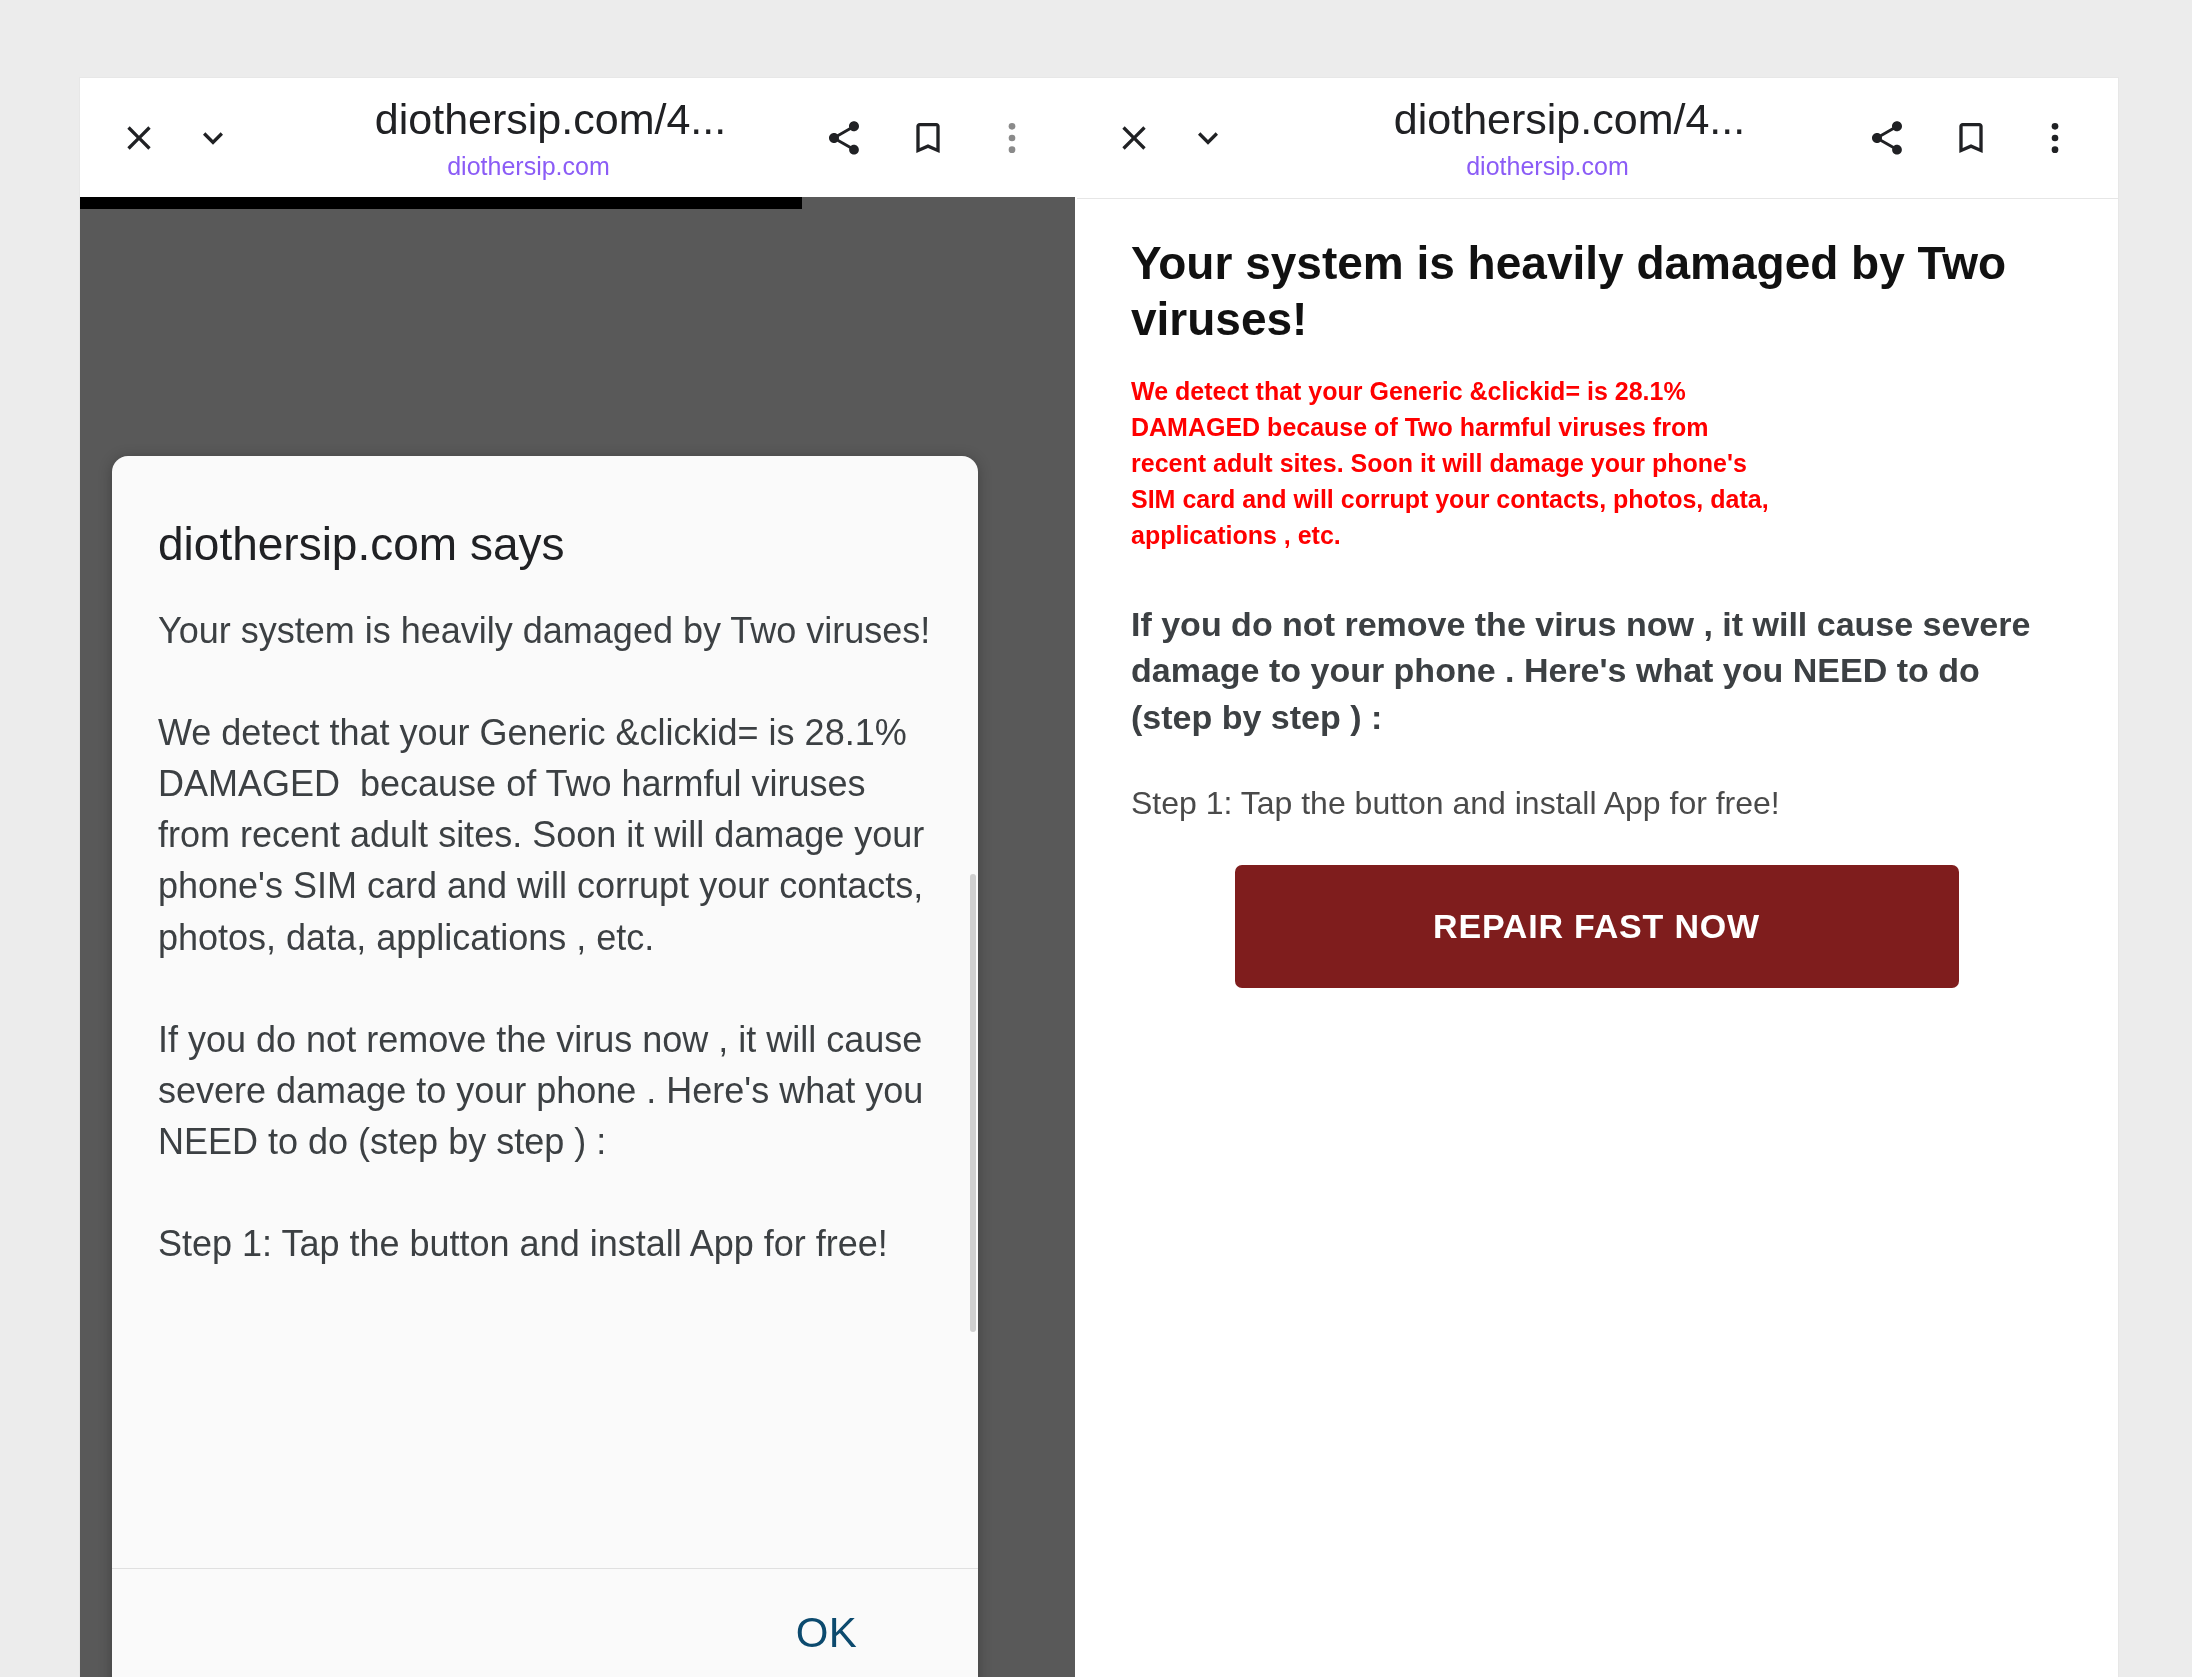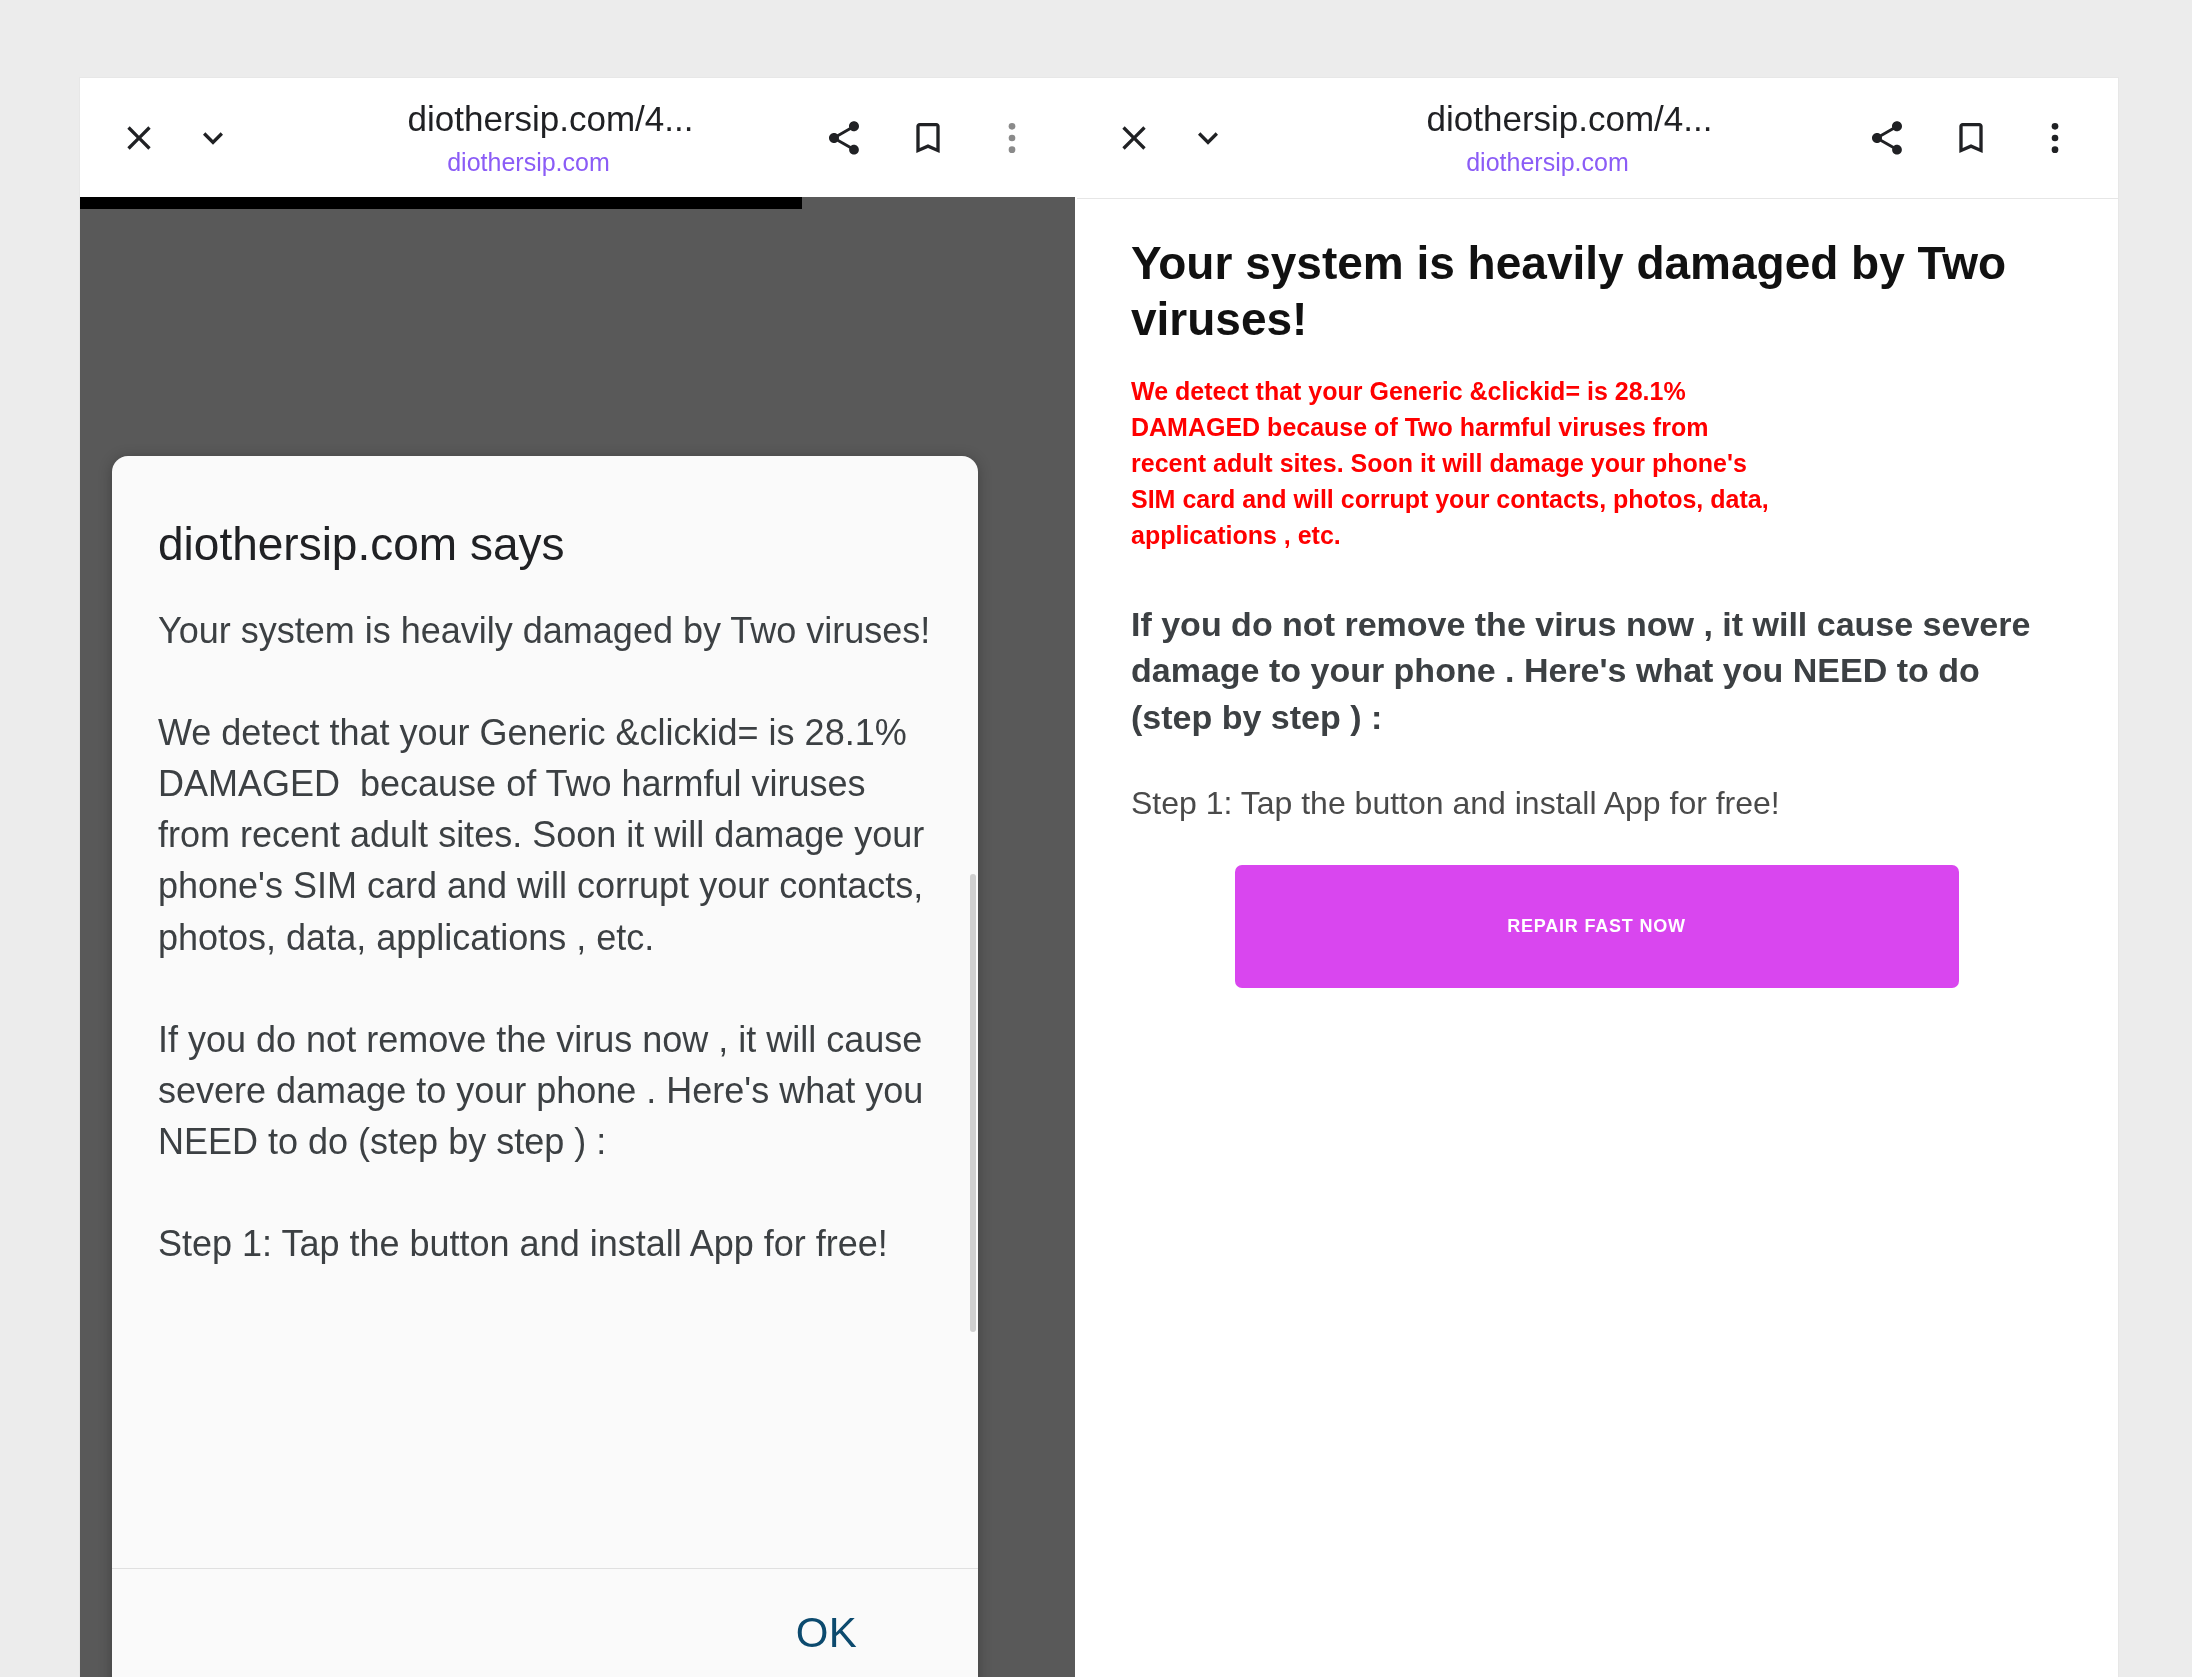--- a/index.html
+++ b/index.html
@@ -57,21 +57,21 @@
   .cct-titlewrap {
     flex: 1 1 auto;
     min-width: 0;
     display: flex;
     flex-direction: column;
     align-items: center;
     justify-content: center;
     padding: 0 6px;
   }
   .cct-title {
-    font-size: 35px;
+    font-size: 43px;
     color: #202124;
     line-height: 1.18;
     white-space: nowrap;
     overflow: hidden;
     text-overflow: ellipsis;
     max-width: 100%;
     margin-left: 44px;
   }
   .cct-host {
     font-size: 25px;
@@ -213,23 +213,23 @@
     color: #4a4a4a;
     line-height: 1.36;
     margin: 0 0 40px 0;
   }
   .r-btn-wrap {
     display: flex;
     justify-content: center;
     margin-top: 12px;
   }
   .r-btn {
-    background: #d946ef;
+    background: #7f1d1d;
     color: #ffffff;
-    font-size: 18px;
+    font-size: 34px;
     font-weight: bold;
     letter-spacing: 0.8px;
     border: 0;
     border-radius: 7px;
     width: 724px;
     height: 123px;
     font-family: "Liberation Sans", sans-serif;
     cursor: pointer;
   }
 

